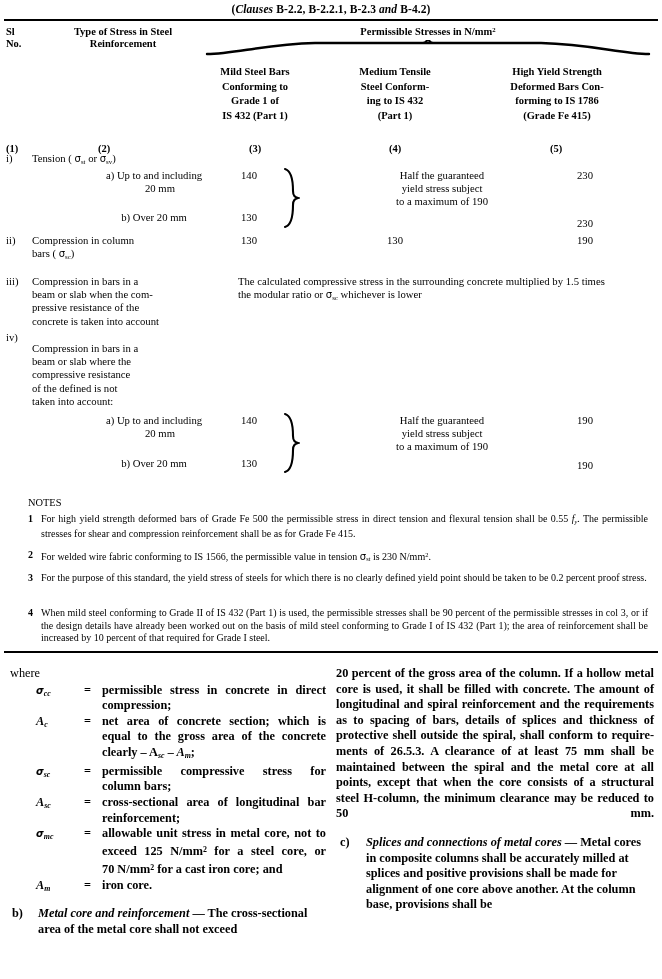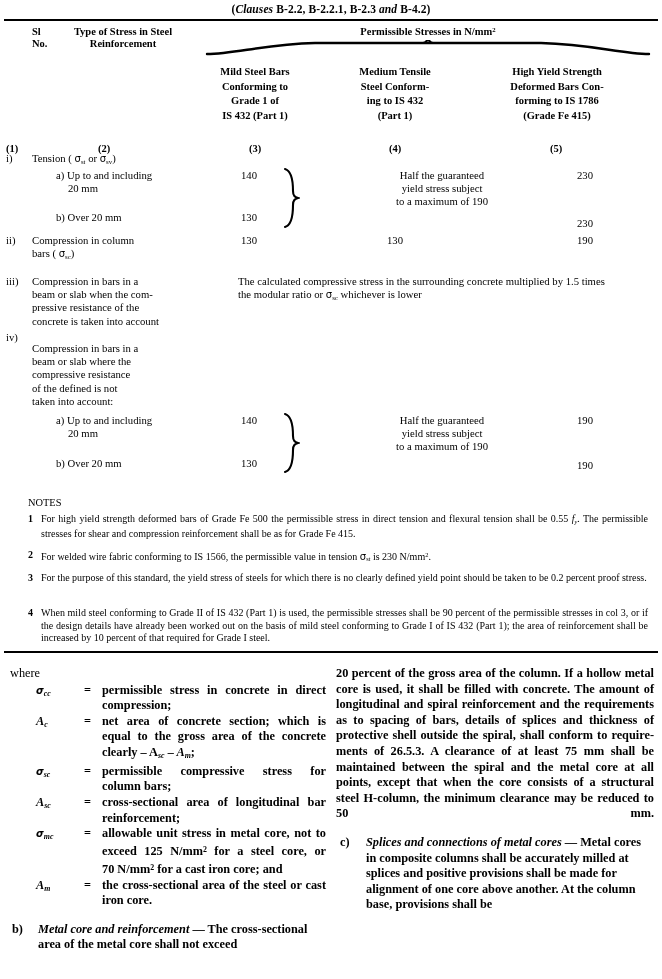--- a/index.html
+++ b/index.html
@@ -34,21 +34,21 @@
   }
   .rule-thick.bottom { margin-top: 2px; }
 
   
   .thead {
     position: relative;
     height: 118px;
     font-size: 10.5px;
     font-weight: bold;
   }
-  .sl-no { position: absolute; left: 6px; top: 5px; line-height: 12px; margin-left: 26px; }
+  .sl-no { position: absolute; left: 6px; top: 5px; line-height: 12px; }
   .type-stress {
     position: absolute; left: 48px; top: 5px; line-height: 12px;
     text-align: center; width: 150px;
   }
   .perm-head {
     position: absolute; left: 200px; top: 5px; width: 456px;
     text-align: center;
   }
   .brace-wrap {
     position: absolute; left: 205px; top: 19px; width: 446px; height: 16px;
@@ -70,21 +70,21 @@
   .colnums.n3 { left: 249px; }
   .colnums.n4 { left: 389px; }
   .colnums.n5 { left: 550px; }
 
   
   .tbody { position: relative; }
   .row { position: relative; font-size: 10.7px; line-height: 13.2px; }
 
   .rn { position: absolute; left: 6px; font-weight: normal; }
   .rlabel { position: absolute; left: 32px; width: 180px; }
-  .sub-item { position: absolute; left: 56px; width: 180px; }
+  .sub-item { position: absolute; left: 64px; width: 180px; text-align: center; }
   .v3 { position: absolute; left: 222px; width: 54px; text-align: center; }
   .v4 { position: absolute; left: 330px; width: 130px; text-align: center; }
   .v4l { position: absolute; left: 352px; width: 180px; text-align: center; line-height: 13.2px; }
   .v5 { position: absolute; left: 560px; width: 50px; text-align: center; }
   .wide { position: absolute; left: 222px; width: 432px; line-height: 13.4px; }
 
   .brace-v { position: absolute; }
   .brace-v svg { display: block; }
 
   sub { font-size: 0.64em; vertical-align: -0.28em; }
@@ -362,21 +362,20 @@
             <span class="deftxt j">allowable unit stress in metal core, not to</span>
             <span class="deftxt j"><span>exceed 125 N/mm</span><sup>2</sup><span> for a steel core, or</span></span>
             <span class="deftxt"><span>70 N/mm</span><sup>2</sup><span> for a cast  iron core; and</span></span>
           </span>
         </div>
 
         <div class="defrow">
           <span class="defsym"><span>A</span><sub>m</sub></span>
           <span class="defeq">=</span>
           <span class="deftxt">
-            <span class="deftxt j">the cross-sectional area of the steel or cast</span>
             <span class="deftxt">iron core.</span>
           </span>
         </div>
       </div>
 
       <div class="litem">
         <span class="mk">b)</span>
         <span class="bd"><span class="em">Metal core and reinforcement</span><span> — </span><span>The cross-sectional area of the metal core shall not exceed</span></span>
       </div>
     </div>

